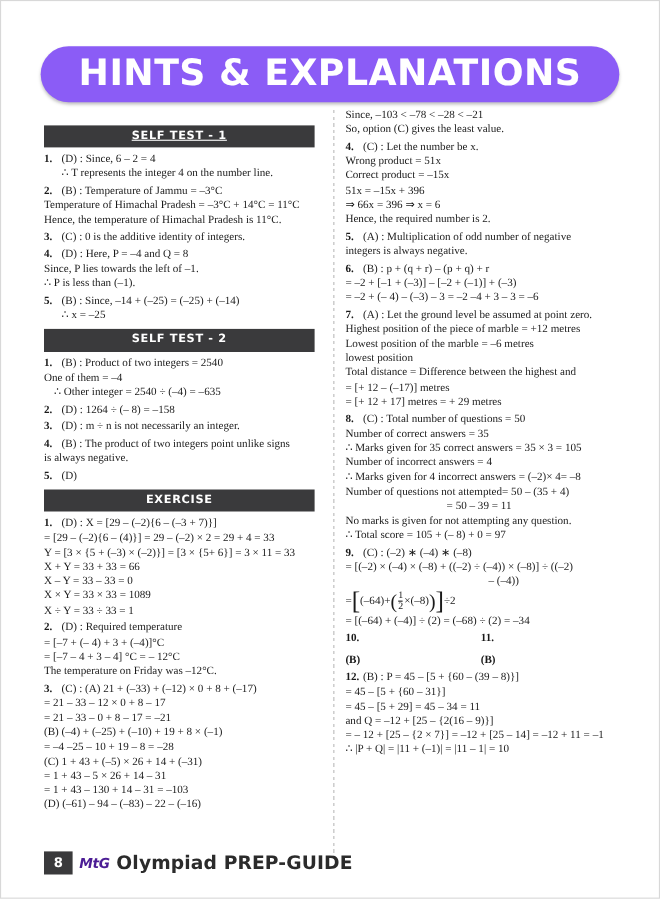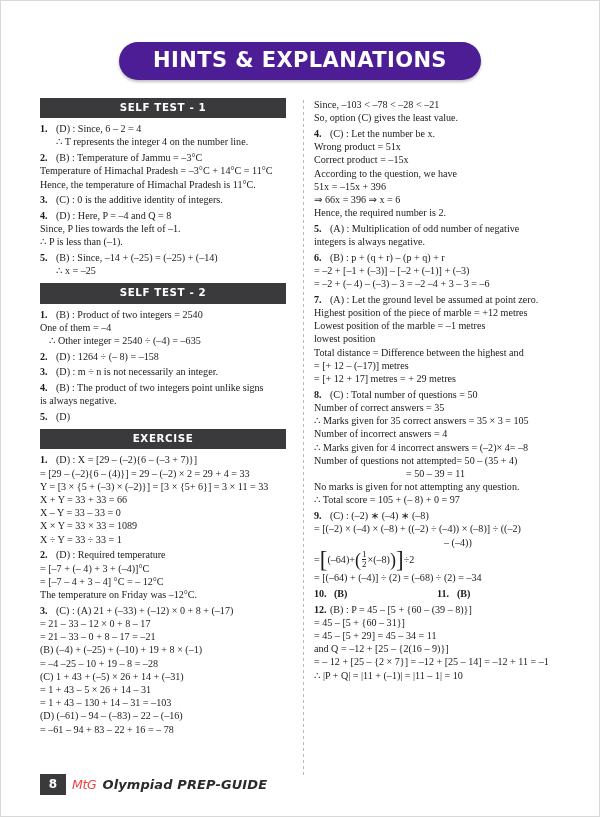--- a/index.html
+++ b/index.html
@@ -26,27 +26,27 @@
   
   .banner-wrap {
     position: absolute;
     top: 42px;
     left: 0;
     width: 600px;
     display: flex;
     justify-content: center;
   }
   .banner {
-    background: #4c1d95;
+    background: #8b5cf6;
     color: #ffffff;
     border-radius: 26px;
     padding: 7px 34px 9px 34px;
     font-family: "DejaVu Sans", sans-serif;
     font-weight: bold;
-    font-size: 21px;
+    font-size: 33px;
     letter-spacing: 0.4px;
     line-height: 1.05;
     box-shadow: 0 2px 3px rgba(0,0,0,0.25);
     white-space: nowrap;
   }
 
   
   .columns {
     position: absolute;
     top: 98px;
@@ -77,21 +77,21 @@
     background: #3a3a3c;
     color: #ffffff;
     font-family: "DejaVu Sans", sans-serif;
     font-weight: bold;
     font-size: 10.3px;
     letter-spacing: 0.6px;
     text-align: center;
     padding: 3px 0 4px 0;
     margin: 6px 0 4px 0;
   }
-  .sec-bar.first { margin-top: 0; }
+  .sec-bar.first { margin-top: 16px; text-decoration: underline; }
 
   
   .item {
     display: flex;
     margin-top: 2.5px;
   }
   .item-num {
     width: 16px;
     flex: 0 0 16px;
     font-weight: bold;
@@ -101,21 +101,21 @@
   .ln { display: block; }
   .ln.ind { padding-left: 9px; }
   .ln.just { text-align: justify; text-align-last: left; }
   .ln.rightish { padding-left: 92px; }
   .ln.rightish2 { padding-left: 130px; }
   .bold { font-weight: bold; }
   .two-col-ans {
     display: flex;
     margin-top: 3px;
   }
-  .two-col-ans > div { width: 50%; }
+  .two-col-ans > div { width: 50%; flex-direction: column; }
   .two-col-ans .item-num { width: 20px; flex: 0 0 20px; }
   .ansrow { display: flex; }
 
   
   .fracline {
     display: flex;
     align-items: center;
     margin-top: 1px;
     margin-bottom: 1px;
     font-size: 10.1px;
@@ -155,33 +155,32 @@
     color: #ffffff;
     font-family: "DejaVu Sans", sans-serif;
     font-weight: bold;
     font-size: 12px;
     padding: 3px 8px 4px 8px;
     min-width: 10px;
     text-align: center;
   }
   .brand {
     font-family: "DejaVu Sans", sans-serif;
-    font-weight: normal;
+    font-weight: bold;
     font-size: 12.5px;
     letter-spacing: -0.3px;
-    color: #ef4444;
+    color: #4c1d95;
   }
   .brand .mtg { font-style: italic; }
   .footer-text {
     font-family: "DejaVu Sans", sans-serif;
     font-weight: bold;
-    font-size: 13px;
+    font-size: 17px;
     color: #2b2b2b;
     letter-spacing: 0.1px;
-    font-style: italic;
   }
   .page-border {
     position: absolute;
     inset: 0;
     border: 1px solid #d8d8d8;
     pointer-events: none;
   }
 </style>
 </head>
 <body>
@@ -318,21 +317,20 @@
         </div>
         <div>
           <span class="ln">= 21 – 33 – 12 × 0 + 8 – 17</span>
           <span class="ln">= 21 – 33 – 0 + 8 – 17 = –21</span>
           <span class="ln">(B)  (–4) + (–25) + (–10) + 19 + 8 × (–1)</span>
           <span class="ln">= –4 –25 – 10 + 19 – 8 = –28</span>
           <span class="ln">(C)  1 + 43 + (–5) × 26 + 14 + (–31)</span>
           <span class="ln">= 1 + 43 – 5 × 26 + 14 – 31</span>
           <span class="ln">= 1 + 43 – 130 + 14 – 31 = –103</span>
           <span class="ln">(D)  (–61) – 94 – (–83) – 22 – (–16)</span>
-          <span class="ln">= –61 – 94 + 83 – 22 + 16 = – 78</span>
         </div>
       </div>
 
     </div>
 
     <div class="col-divider"></div>
 
     <div class="col col-right">
 
       <div>
@@ -342,21 +340,20 @@
 
       <div class="item">
         <div class="item-num">4.</div>
         <div class="item-body">
           <span class="ln">(C) : Let the number be x.</span>
         </div>
       </div>
       <div>
         <span class="ln">Wrong product = 51x</span>
         <span class="ln">Correct product = –15x</span>
-        <span class="ln">According to the question, we have</span>
         <span class="ln">51x = –15x + 396</span>
         <span class="ln">⇒   66x = 396 ⇒ x = 6</span>
         <span class="ln">Hence, the required number is 2.</span>
       </div>
 
       <div class="item">
         <div class="item-num">5.</div>
         <div class="item-body">
           <span class="ln just">(A) : Multiplication of odd number of negative</span>
         </div>
@@ -377,21 +374,21 @@
       </div>
 
       <div class="item">
         <div class="item-num">7.</div>
         <div class="item-body">
           <span class="ln">(A) : Let the ground level be assumed at point zero.</span>
         </div>
       </div>
       <div>
         <span class="ln">Highest position of the piece of marble = +12 metres</span>
-        <span class="ln">Lowest position of the marble = –1 metres</span>
+        <span class="ln">Lowest position of the marble = –6 metres</span>
         <span class="ln">lowest position</span>
         <span class="ln just">Total distance = Difference between the highest and</span>
         <span class="ln">= [+ 12 – (–17)] metres</span>
         <span class="ln">= [+ 12 + 17] metres = + 29 metres</span>
       </div>
 
       <div class="item">
         <div class="item-num">8.</div>
         <div class="item-body">
           <span class="ln">(C) : Total number of questions = 50</span>

